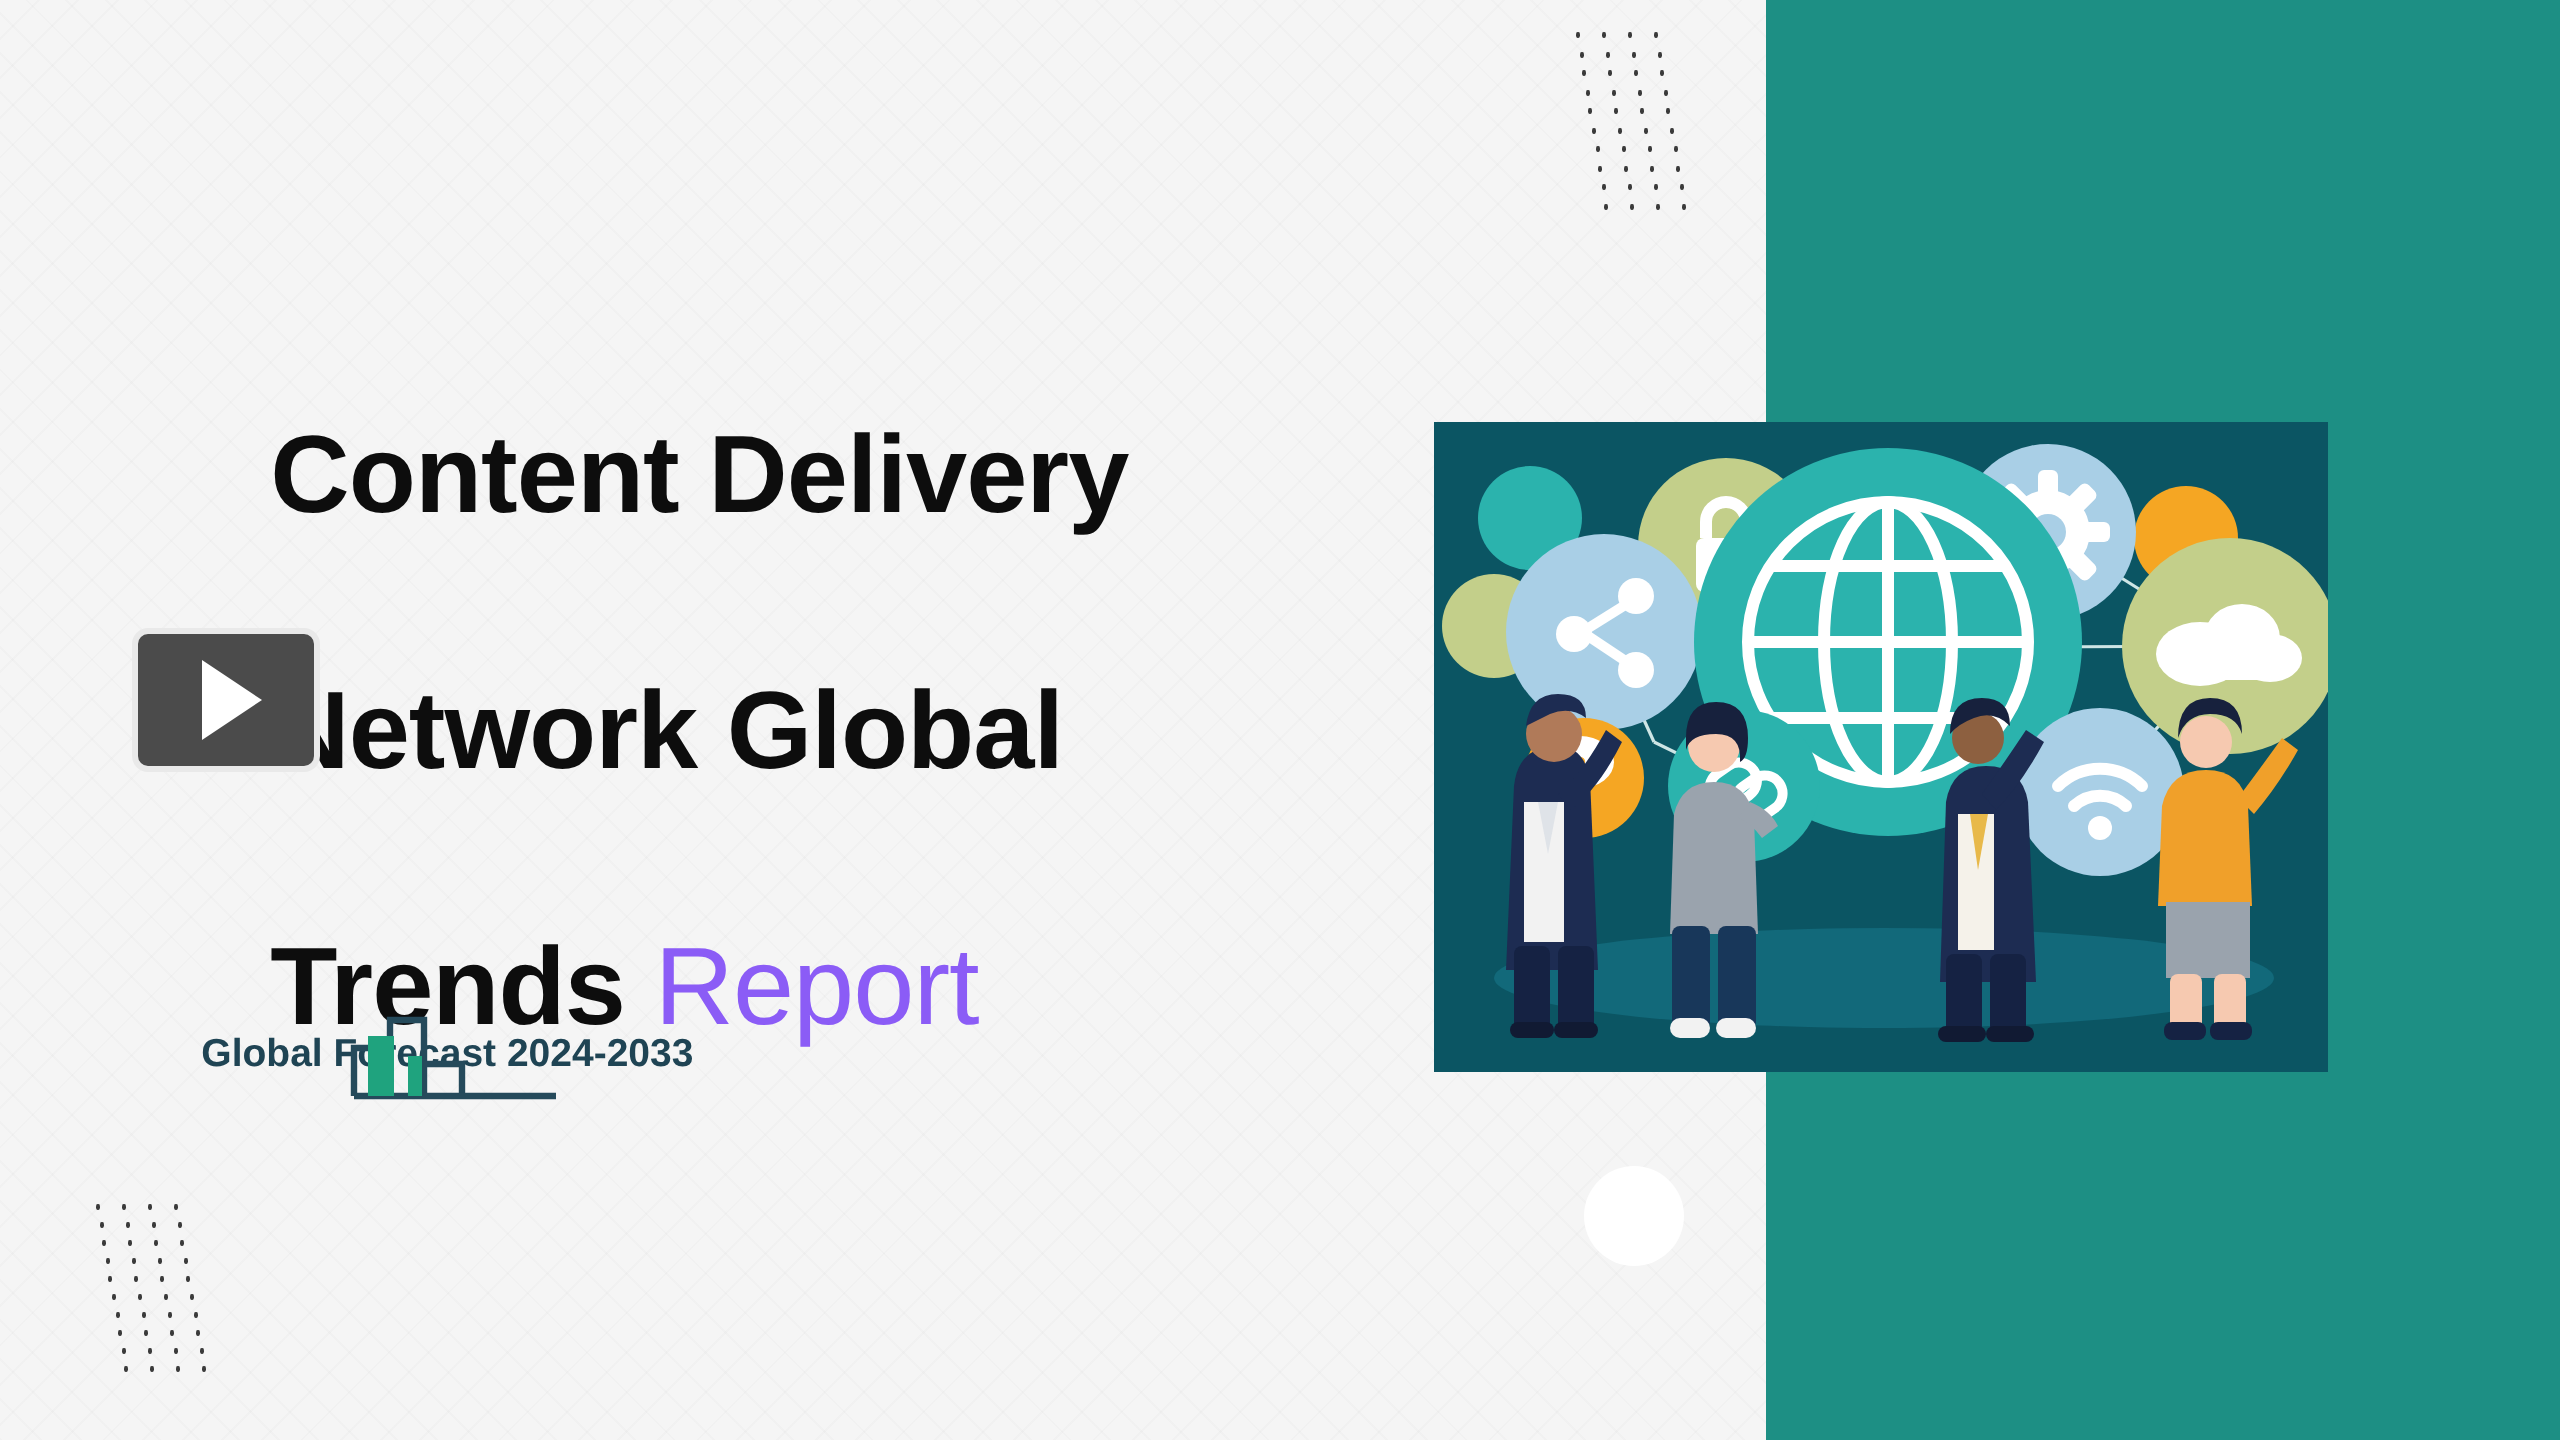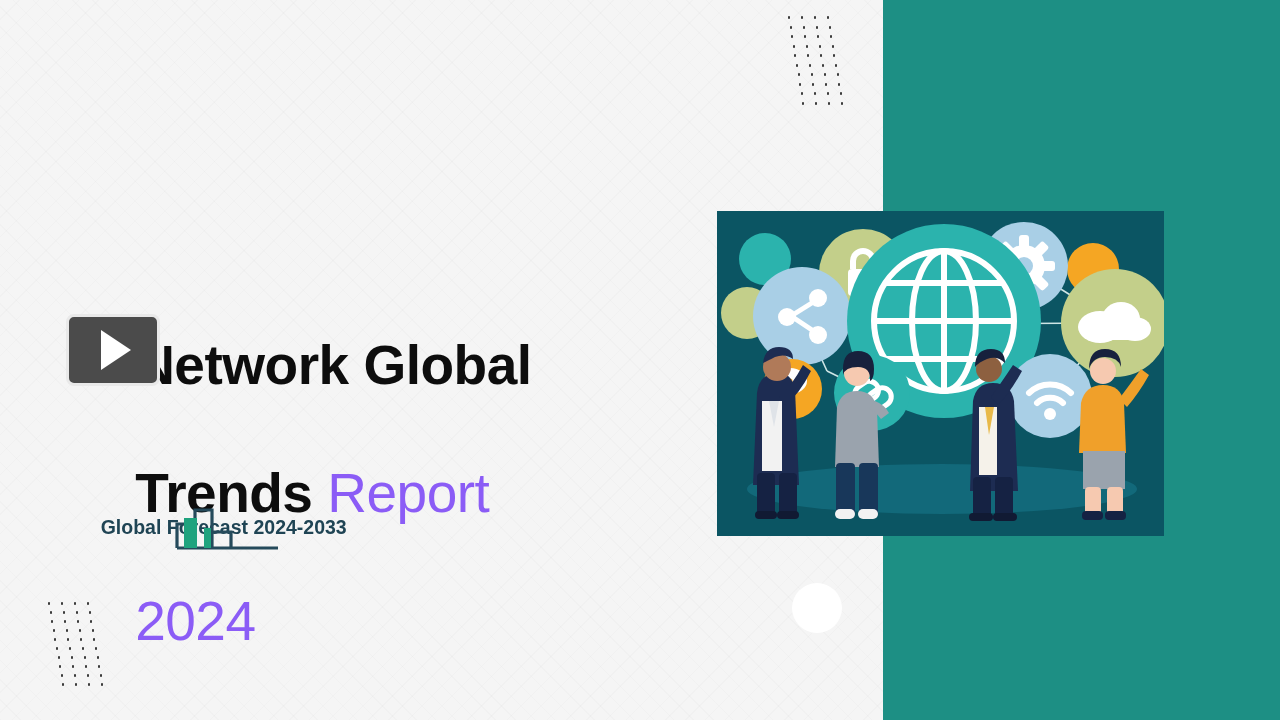--- a/index.html
+++ b/index.html
@@ -183,24 +183,23 @@
       <span style="left: 25.8px; top: 72px;"></span>
       <span style="left: 38.8px; top: 72px;"></span>
       <span style="left: 51.8px; top: 72px;"></span>
       <span style="left: 14.4px; top: 81px;"></span>
       <span style="left: 27.4px; top: 81px;"></span>
       <span style="left: 40.4px; top: 81px;"></span>
       <span style="left: 53.4px; top: 81px;"></span>
     </div>
 
   <div class="title">
-    <br>
+    <span>Content Delivery</span><br>
     <span>Network Global</span><br>
     <span>Trends </span><span class="accent">Report</span><br>
-    <span class="accent">2024</span>
   </div>
 
   <div class="subtitle">
     <br>
     <span>Global Forecast 2024-2033</span>
   </div>
 
   <div class="play-btn">
     <div class="play-tri"></div>
   </div>

